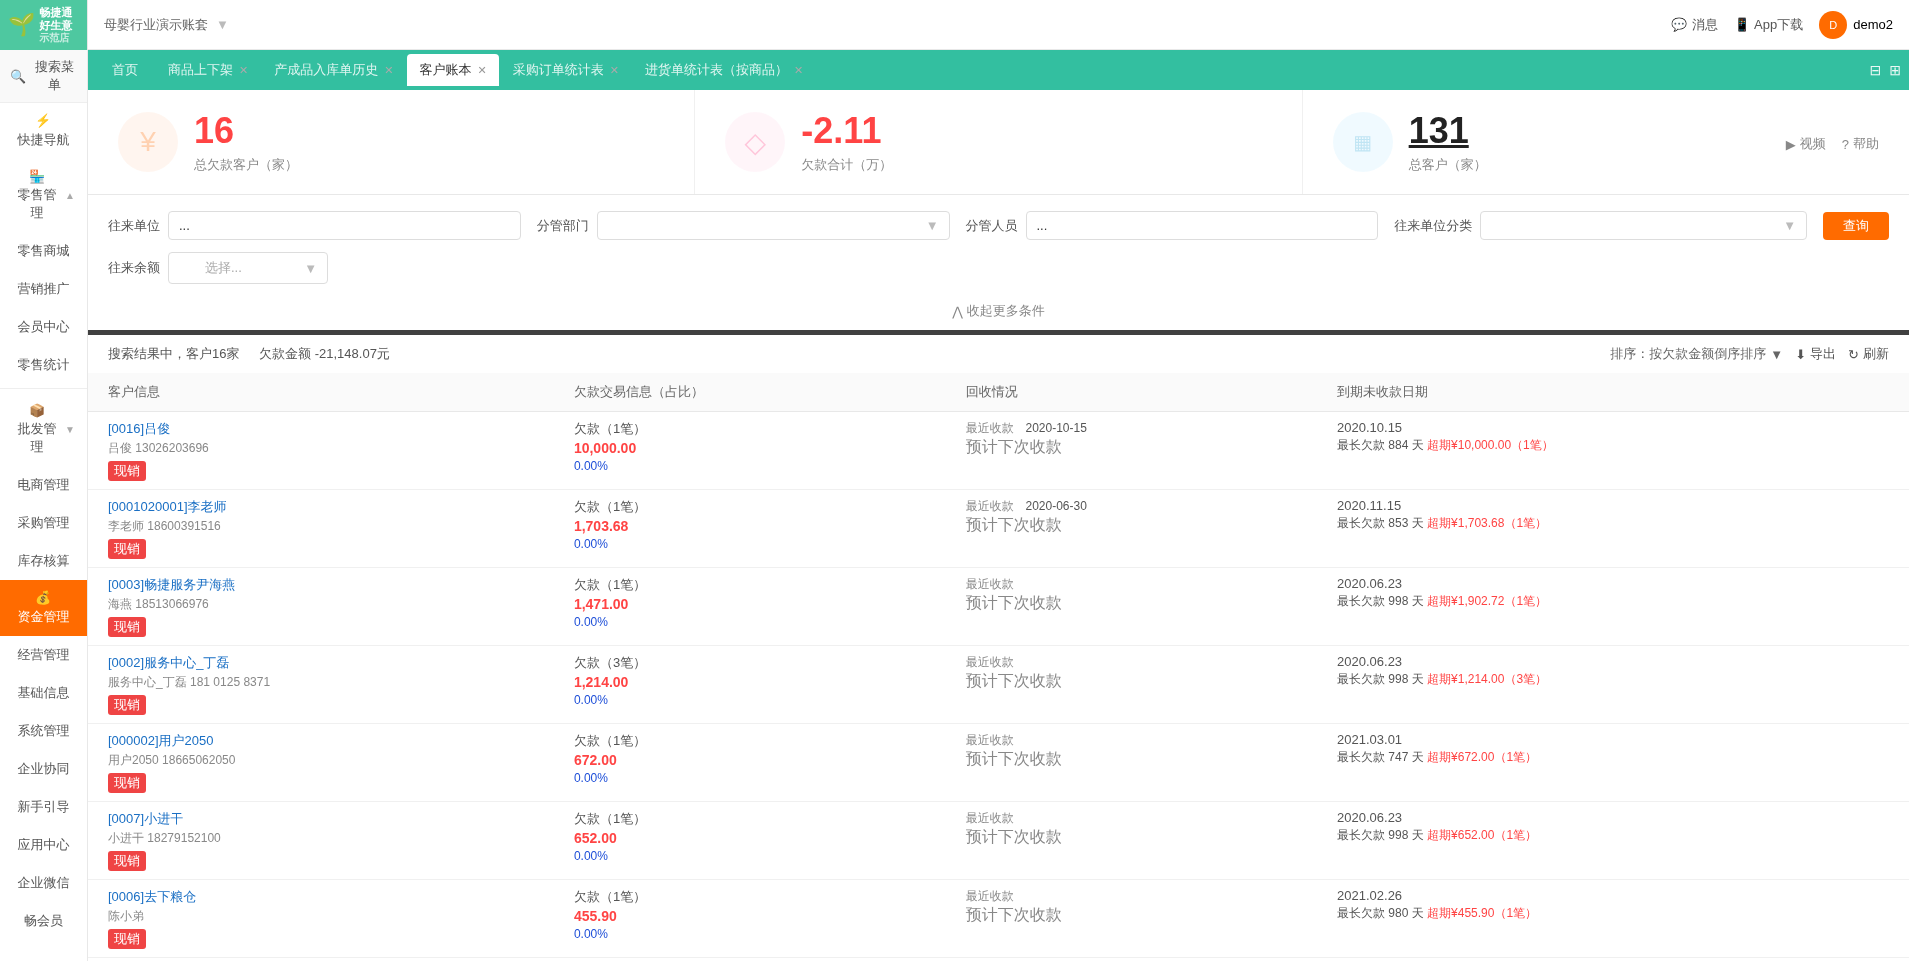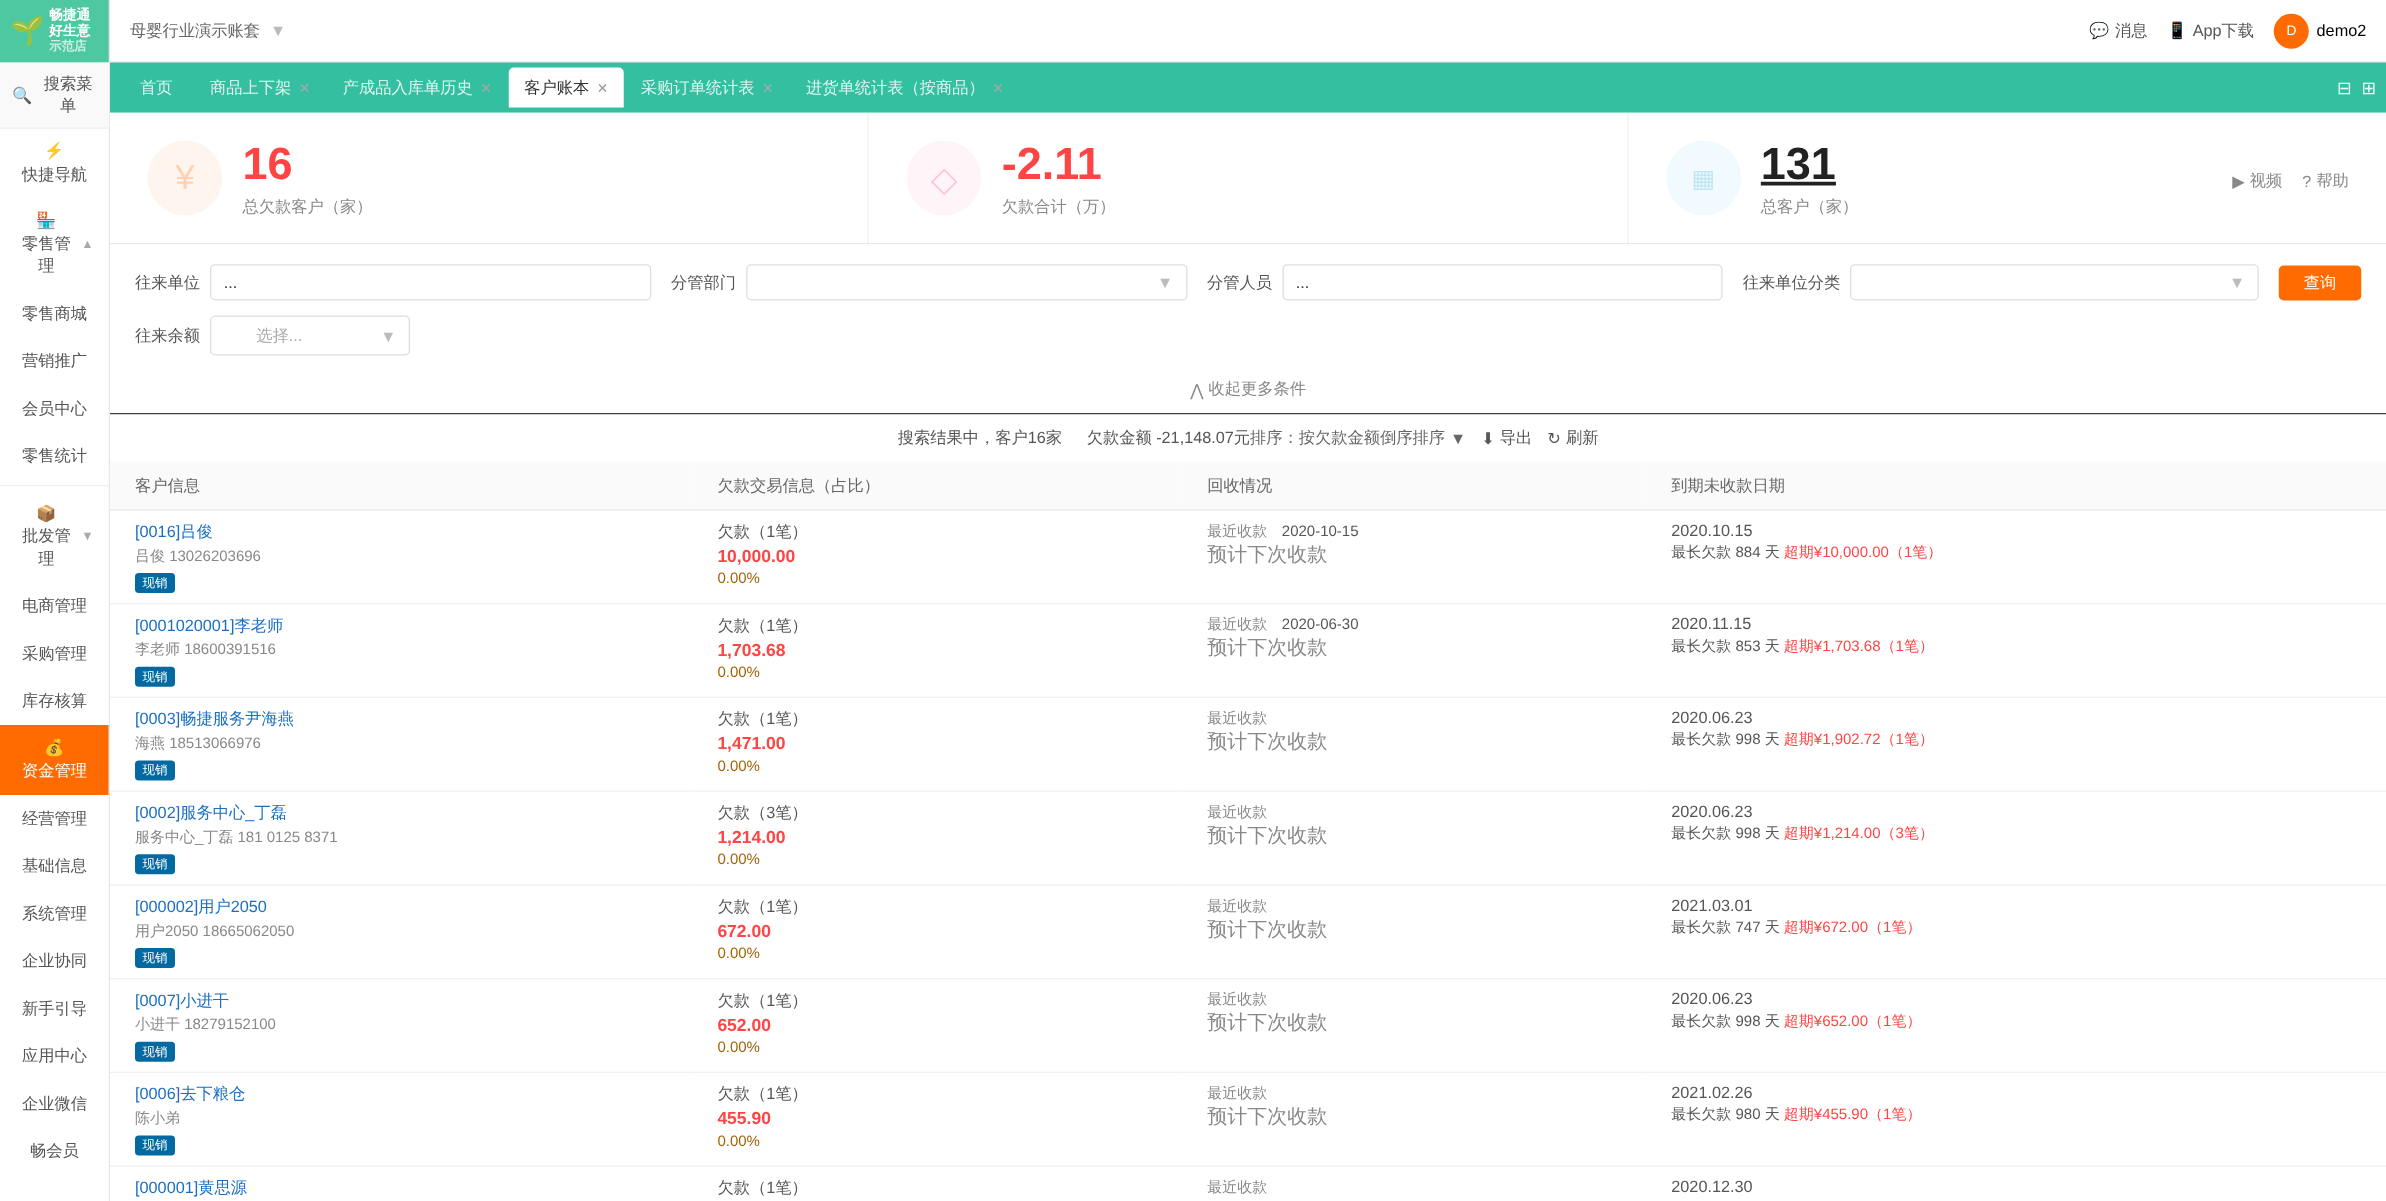--- a/index.html
+++ b/index.html
@@ -63,40 +63,40 @@
     .filter-group { display: flex; align-items: center; gap: 8px; flex: 1; min-width: 200px; }
     .filter-label { color: #555; font-size: 13px; white-space: nowrap; }
     .filter-input { flex: 1; border: 1px solid #ddd; border-radius: 4px; padding: 6px 10px; font-size: 13px; color: #333; display: flex; align-items: center; justify-content: space-between; cursor: pointer; min-width: 140px; }
     .filter-select { flex: 1; border: 1px solid #ddd; border-radius: 4px; padding: 6px 10px; font-size: 13px; color: #bbb; display: flex; align-items: center; justify-content: space-between; cursor: pointer; }
     .search-btn { background: #ff6b00; color: #fff; border: none; border-radius: 4px; padding: 5px 20px; font-size: 13px; cursor: pointer; white-space: nowrap; }
     .collapse-row { display: flex; justify-content: center; padding: 6px 0 10px; }
     .collapse-btn { color: #888; font-size: 12px; cursor: pointer; display: flex; align-items: center; gap: 4px; }
 
     
     .table-area { background: #fff; margin: 0; }
-    .table-toolbar { display: flex; align-items: center; justify-content: center; padding: 10px 20px; border-top: 1px solid #404040; }
+    .table-toolbar { display: flex; align-items: center; justify-content: space-between; padding: 10px 20px; border-top: 5px solid #404040; }
     .table-toolbar-left { color: #555; font-size: 13px; }
     .table-toolbar-right { display: flex; align-items: center; gap: 12px; font-size: 12px; color: #666; }
     .sort-label { display: flex; align-items: center; gap: 4px; cursor: pointer; }
     .export-btn, .refresh-btn { display: flex; align-items: center; gap: 4px; cursor: pointer; color: #555; }
 
     
     .data-table { width: 100%; border-collapse: collapse; }
     .data-table thead tr { background: #fafafa; border-bottom: 1px solid #eee; }
     .data-table thead th { padding: 10px 20px; text-align: left; color: #666; font-weight: normal; font-size: 13px; border-bottom: 1px solid #e8e8e8; }
     .data-table tbody tr { border-bottom: 1px solid #f0f0f0; }
     .data-table tbody td { padding: 8px 20px; vertical-align: top; }
 
     .customer-name { color: #1a6fc4; font-size: 13px; cursor: pointer; display: block; margin-bottom: 2px; }
     .customer-sub { color: #888; font-size: 12px; margin-bottom: 4px; }
-    .tag-green { background: #0369a1; color: #fff; font-size: 10px; padding: 1px 6px; border-radius: 3px; display: inline-block; }
+    .tag-green { background: #ef4444; color: #fff; font-size: 13px; padding: 1px 6px; border-radius: 3px; display: inline-block; }
 
     .debt-count { color: #555; font-size: 13px; }
     .debt-amount { color: #ff4444; font-size: 14px; font-weight: bold; display: block; margin: 2px 0; }
-    .debt-pct { color: #a16207; font-size: 12px; }
+    .debt-pct { color: #1d4ed8; font-size: 12px; }
 
     .recovery-last { color: #888; font-size: 12px; }
     .recovery-date { color: #555; font-size: 12px; }
     .recovery-next { color: #888; font-size: 16px; }
 
     .overdue-date { color: #555; font-size: 13px; display: block; margin-bottom: 2px; }
     .overdue-days { color: #555; font-size: 12px; }
     .overdue-link { color: #ff4444; font-size: 12px; cursor: pointer; }
   </style>
 </head>

